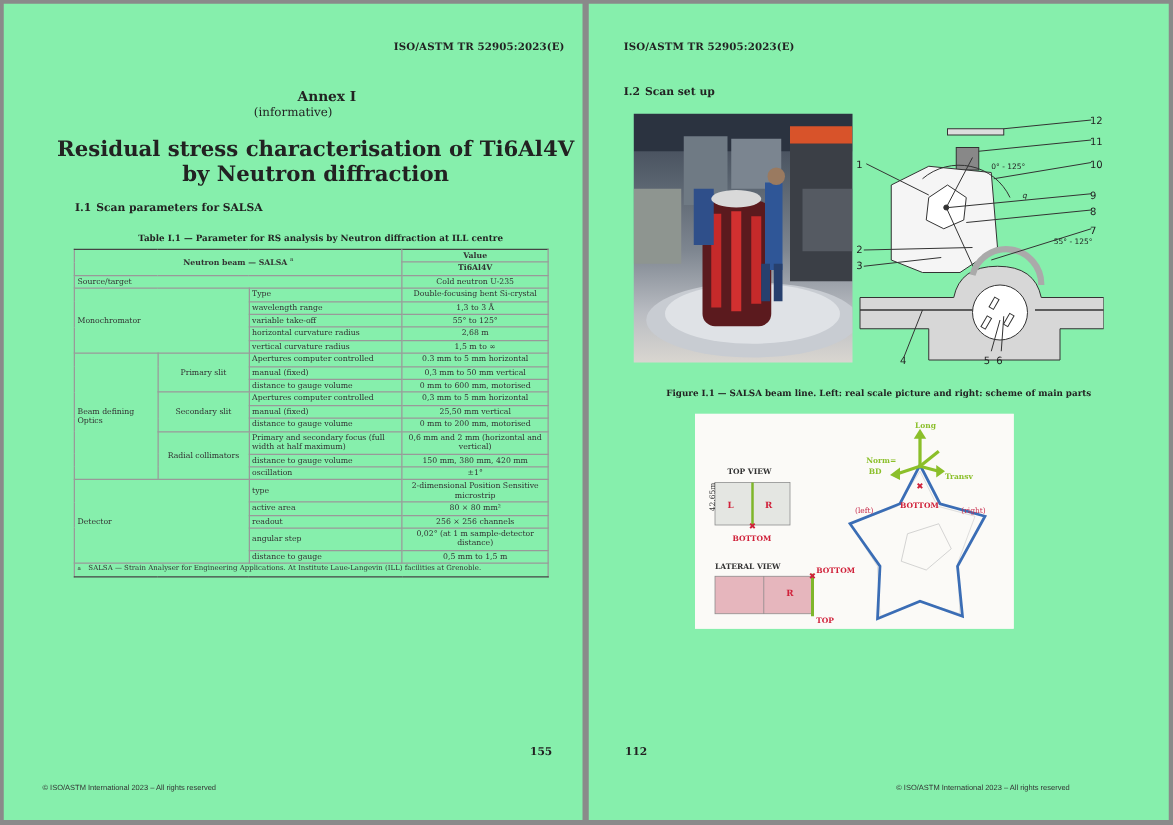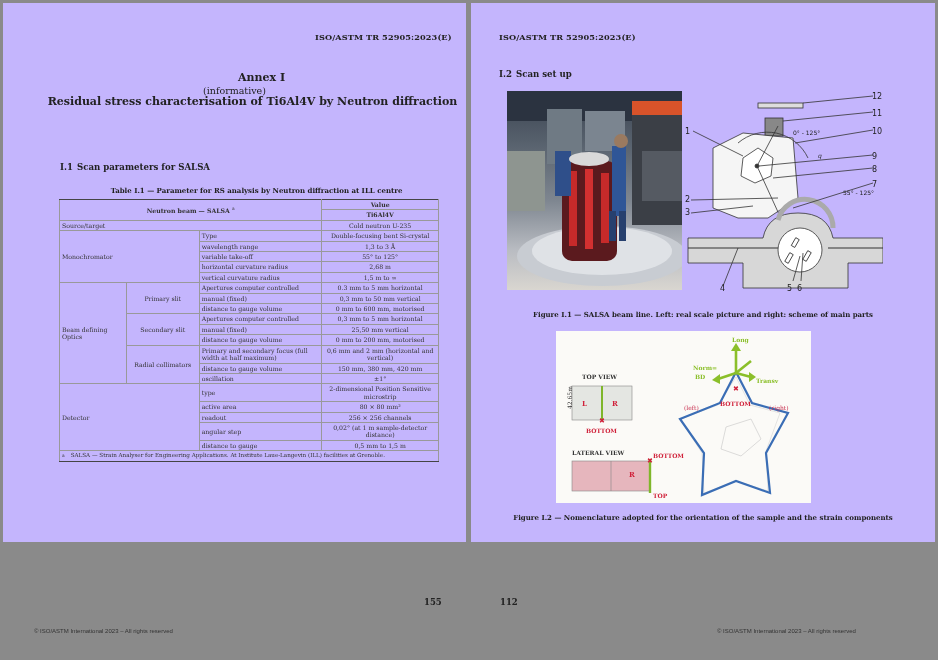--- a/index.html
+++ b/index.html
@@ -1,20 +1,20 @@
 <!DOCTYPE html>
 <html><head>
 <meta charset="utf-8">
 <style>
   html, body { margin:0; padding:0; }
   body {
     width:938px; height:660px; background:#8a8a8a; position:relative; overflow:hidden;
     font-family:"DejaVu Serif", "Liberation Serif", serif; color:#222;
   }
-  .page { position:absolute; top:3px; background:#c4b5fd; height:539px; }
+  .page { position:absolute; top:3px; background:#86efac; height:653px; }
   #page-left { left:3px; width:463px; }
   #page-right { left:471px; width:464px; }
   .hdr { position:absolute; top:29px; font-size:8.2px; font-weight:bold; letter-spacing:0.1px; }
   .annex-title { position:absolute; left:0; width:100%; text-align:center; }
   .foot { position:absolute; top:625px; font-size:6px; color:#333; font-family:"Liberation Sans", sans-serif; }
   .pnum { position:absolute; top:594px; font-size:8.5px; font-weight:bold; }
   .sec { position:absolute; font-size:8.6px; font-weight:bold; }
   .sec .n { display:inline-block; width:17px; }
   table.spec {
     position:absolute; left:56px; top:196px; width:380px; border-collapse:collapse;
@@ -38,21 +38,21 @@
   .lbl-green { fill:#8bbf2a; font-weight:bold; font-family:"DejaVu Serif", serif; }
 </style>
 </head>
 <body>
 
 <div class="page" id="page-left">
   <div class="hdr" style="left:312px;">ISO/ASTM TR 52905:2023(E)</div>
 
   <div class="annex-title" style="top:68px;font-size:11px;font-weight:bold;padding-left:27px;">Annex I</div>
   <div class="annex-title" style="top:82px;font-size:9.5px;">(informative)</div>
-  <div class="annex-title" style="top:92px;font-size:11px;font-weight:bold;padding-left:36px;box-sizing:border-box;">Residual stress characterisation of Ti6Al4V by Neutron diffraction</div>
+  <div class="annex-title" style="top:107px;font-size:17px;font-weight:bold;padding-left:36px;box-sizing:border-box;">Residual stress characterisation of Ti6Al4V by Neutron diffraction</div>
 
   <div class="sec" style="left:57px;top:159px;">
     <span class="n">I.1</span><span>Scan parameters for SALSA</span>
   </div>
 
   <div class="tcap" style="padding-left:18px;box-sizing:border-box;">Table I.1 — Parameter for RS analysis by Neutron diffraction at ILL centre</div>
 
   <table class="spec">
     <colgroup>
         <col style="width:67px">
@@ -293,17 +293,16 @@
     <text x="176" y="11" font-size="6" class="lbl-green">Long</text>
     <text x="137" y="39" font-size="6" class="lbl-green">Norm=</text>
     <text x="139" y="48" font-size="6" class="lbl-green">BD</text>
     <text x="200" y="52" font-size="6" class="lbl-green">Transv</text>
     <text x="180" y="60" font-size="7" fill="#d0213a" text-anchor="middle">✖</text>
     <text x="164" y="75" font-size="6" class="lbl-red">BOTTOM</text>
     <text x="128" y="79" font-size="6" fill="#c83050" font-family="DejaVu Serif, serif">(left)</text>
     <text x="213" y="79" font-size="6" fill="#c83050" font-family="DejaVu Serif, serif">(right)</text>
   </svg>
 
-  <div class="fig-cap" style="top:510px;">Figure I.2 — Nomenclature adopted for the orientation of the sample and the strain components</div>
 
   <div class="pnum" style="left:29px;">112</div>
   <div class="foot" style="left:246px;">© ISO/ASTM International 2023 – All rights reserved</div>
 </div>
 
 </body></html>

